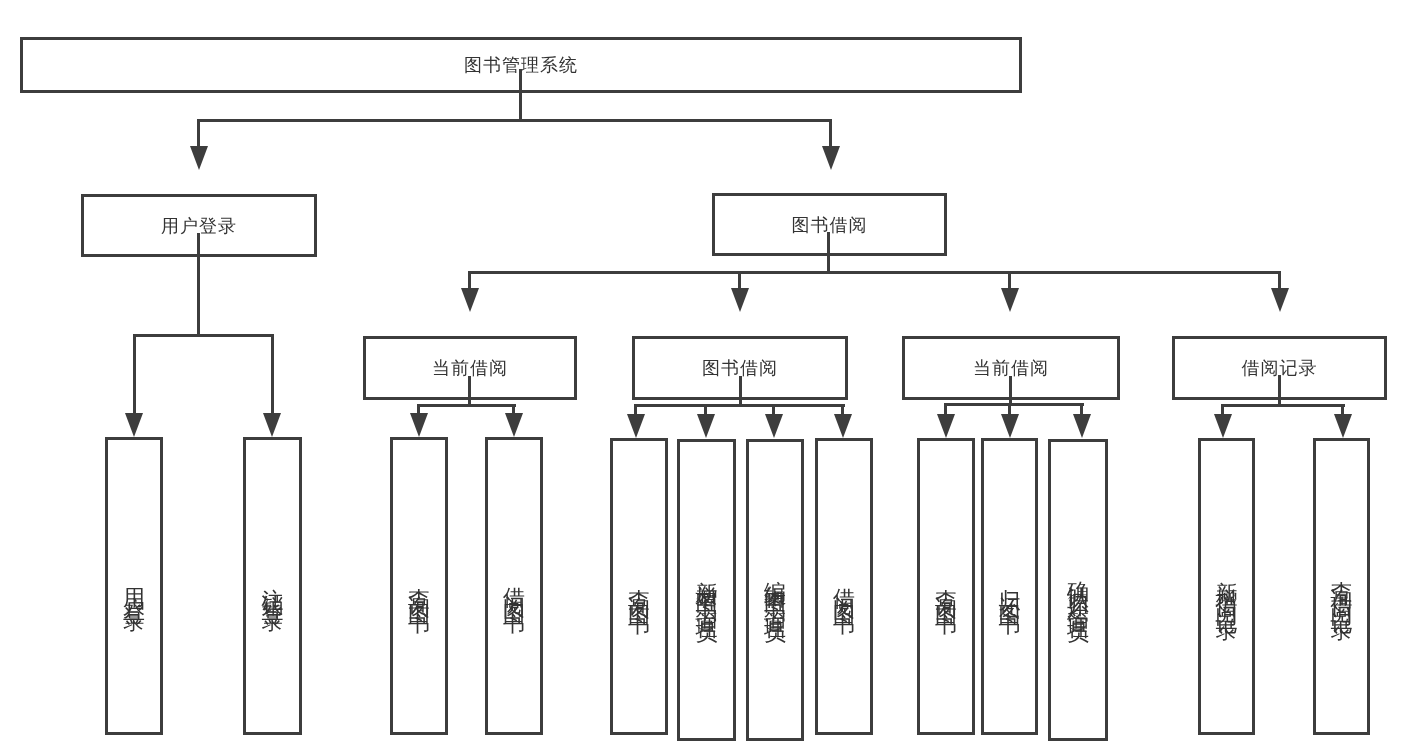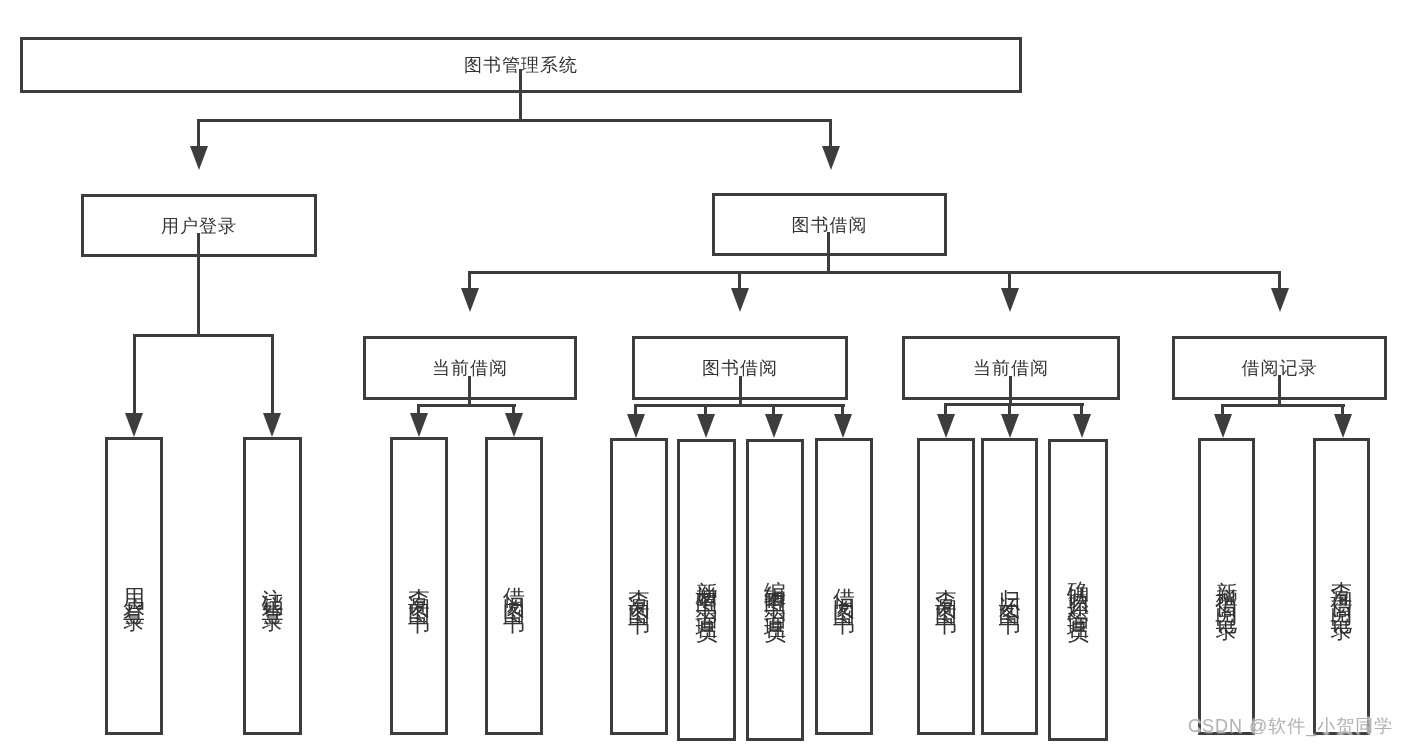--- a/index.html
+++ b/index.html
@@ -197,15 +197,14 @@
     <span>确认归还（管理员）</span>
   </div>
 
   <div class="box vbox" style="left:1198px;top:438px;width:57px;height:297px">
     <span>新增借阅记录</span>
   </div>
   <div class="box vbox" style="left:1313px;top:438px;width:57px;height:297px">
     <span>查询借阅记录</span>
   </div>
 
-  <div class="watermark" style="left:1188px;top:714px">CSDN @软件_小贺同学</div>
 
 </div>
 
 </body></html>

